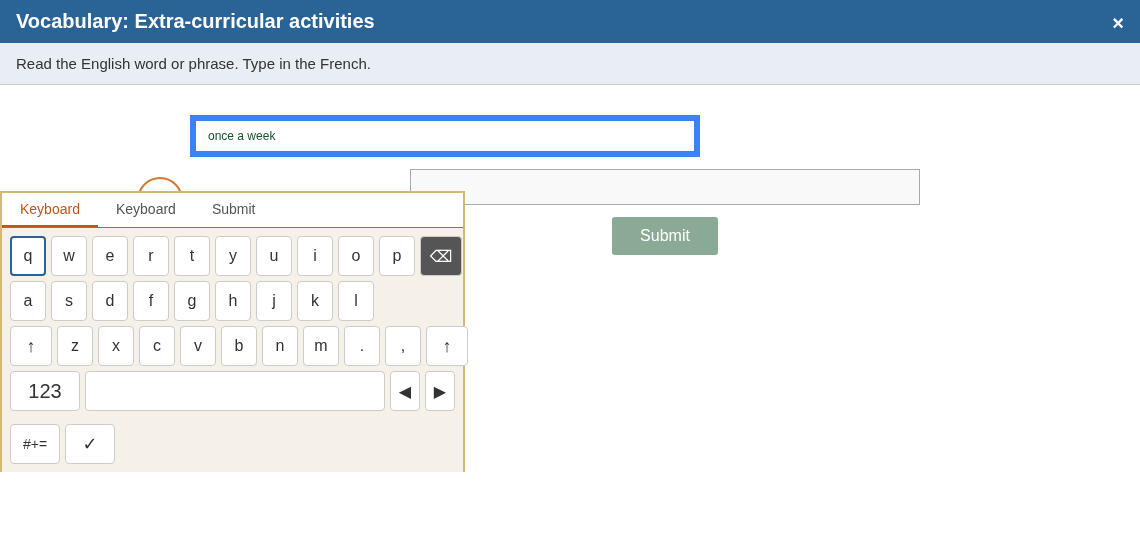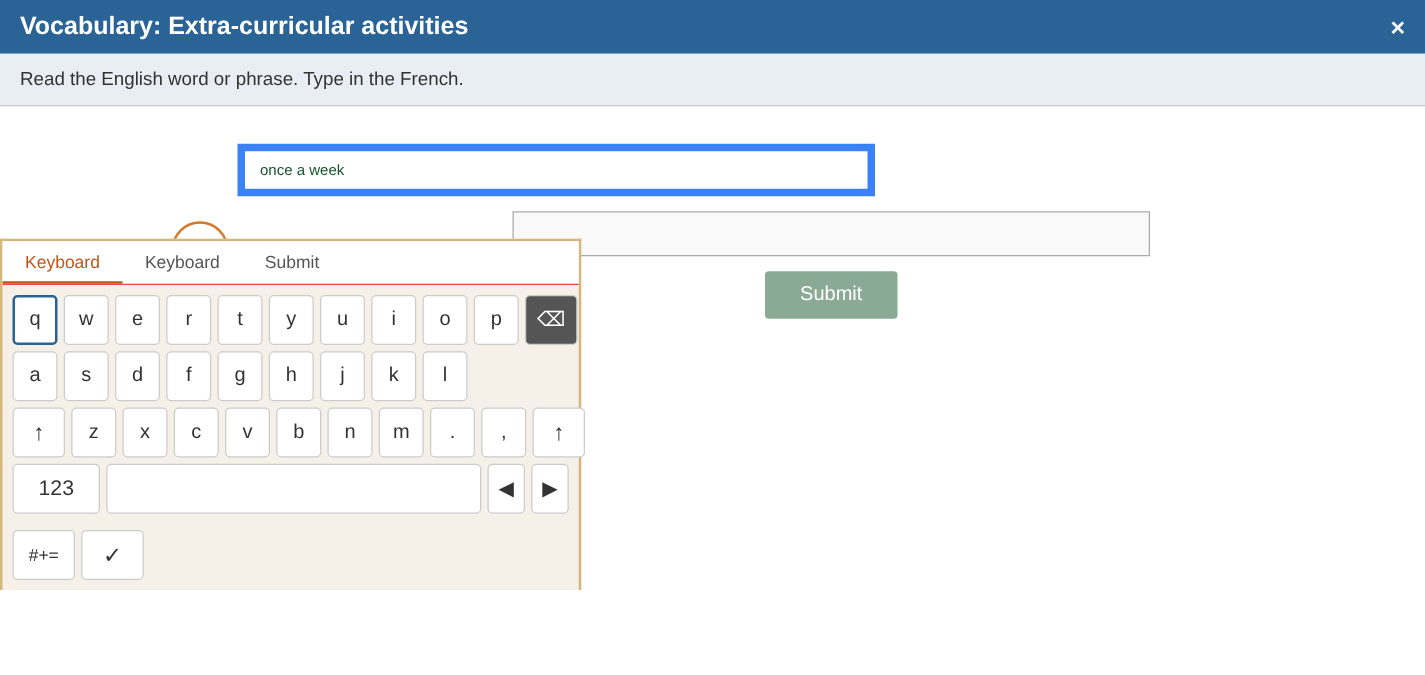--- a/index.html
+++ b/index.html
@@ -172,21 +172,21 @@
       background: #555;
       color: #fff;
       min-width: 42px;
     }
     .key.shift-key {
       min-width: 42px;
       font-size: 18px;
     }
     .key.key-123 {
       min-width: 70px;
-      font-size: 17px;
+      font-size: 20px;
     }
     .key.space-key {
       flex: 1;
     }
     .key.arrow-key {
       min-width: 30px;
     }
     .key.hash-key {
       min-width: 50px;
       font-size: 14px;

